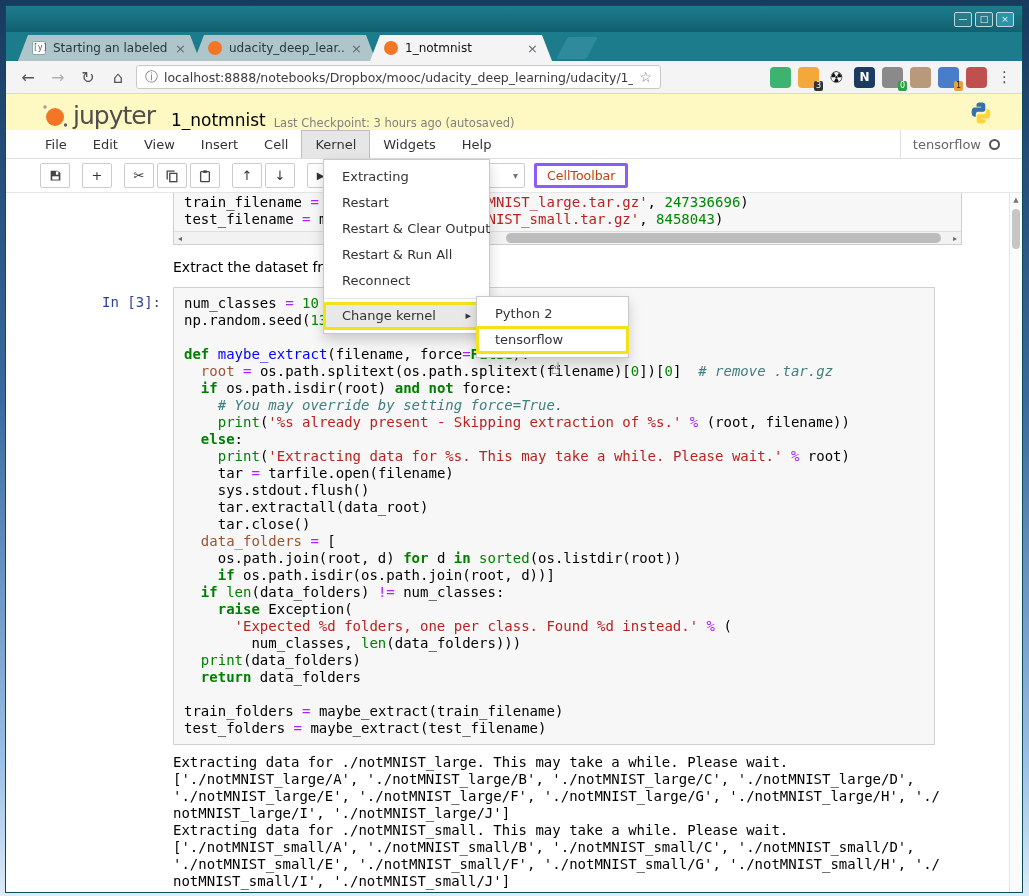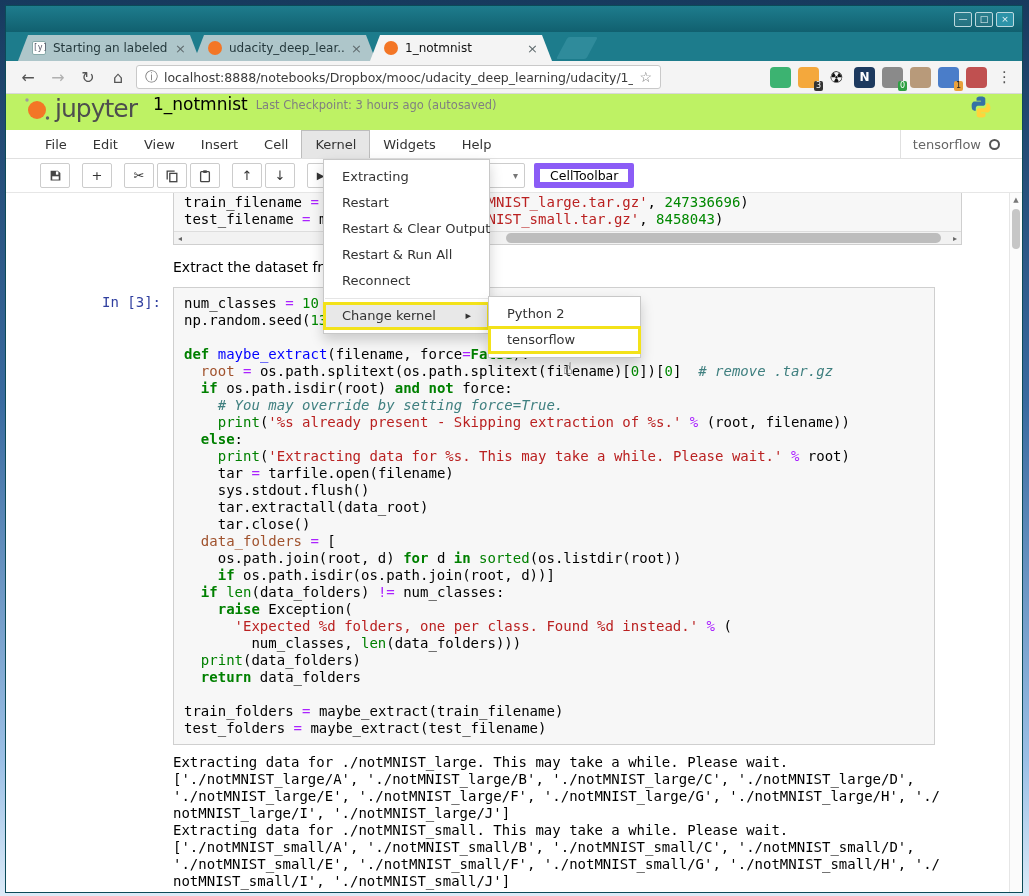--- a/index.html
+++ b/index.html
@@ -53,22 +53,22 @@
   .ext.e6{background:#b89a7a}
   .ext.e7{background:#4a7dc9}
   .ext.e8{background:#c05050}
   .badge{position:absolute;bottom:-3px;right:-4px;background:#333;color:#fff;font-size:8px;
     line-height:10px;padding:0 2px;border-radius:2px}
   .badge.g{background:#2ea043}
   .badge.y{background:#e8a13c;color:#222}
   .overflow-menu{color:#555;font-size:15px;margin-left:3px}
 
   
-  .jheader{height:36px;flex:0 0 auto;background:#bef264;display:flex;align-items:flex-start;
-    padding:0 28px 0 16px}
+  .jheader{height:36px;flex:0 0 auto;background:#fef9c3;display:flex;align-items:flex-end;
+    padding:0 28px 0 34px}
   .jlogo{display:flex;align-items:center;gap:3px}
   .logotext{font-size:25px;color:#4e4e4e;letter-spacing:-1px}
   .jtitle{font-size:17px;color:#000;margin-left:16px}
   .jcheckpoint{font-size:11.5px;color:#808080;margin-left:8px;padding-top:4px}
   .pylogo{margin-left:auto}
 
   
   .menubar{height:29px;flex:0 0 auto;background:#fff;border-bottom:1px solid #e0e0e0;
     display:flex;align-items:stretch;padding-left:26px;font-size:13px;color:#333}
   .menu-item{padding:0 13px;display:flex;align-items:center}
@@ -81,22 +81,22 @@
   .jtoolbar{height:34px;flex:0 0 auto;background:#fff;display:flex;align-items:center;
     padding-left:34px;gap:3px;border-bottom:1px solid #e6e6e6}
   .tbtn{width:30px;height:25px;border:1px solid #ccc;border-radius:2px;background:#fff;
     display:flex;align-items:center;justify-content:center;font-size:13px;color:#333;flex:0 0 auto}
   .tbtn .small{font-size:10px}
   .tgap{width:6px;flex:0 0 auto}
   .runbar{display:inline-block;width:2px;height:10px;background:#333;margin-left:1px}
   .sel{width:74px;height:25px;border:1px solid #ccc;border-radius:2px;background:#fff;
     margin-left:78px;display:flex;align-items:center;justify-content:flex-end;
     padding:0 6px;color:#777;font-size:10px;flex:0 0 auto}
-  .celltoolbar-btn{height:25px;border:6px solid #8b5cf6;border-radius:2px;background:#fff;
-    padding:0 10px;font-size:12.5px;color:#000000;display:flex;align-items:center;margin-left:6px;flex:0 0 auto}
+  .celltoolbar-btn{height:25px;border:3px solid #8b5cf6;border-radius:2px;background:#fff;
+    padding:0 10px;font-size:12.5px;color:#c2410c;display:flex;align-items:center;margin-left:6px;flex:0 0 auto}
 
   
   .site{flex:1;position:relative;background:#fff;overflow:hidden;padding-right:13px}
   .partial-cell{margin:-2px 47px 0 167px;border:1px solid #cfcfcf;border-top:none;background:#f7f7f7}
   .code,.codebox{font-family:"DejaVu Sans Mono",monospace;font-size:14px;line-height:17px;white-space:pre}
   .partial-cell .code{padding:3px 10px}
   .hscroll{height:13px;border-top:1px solid #ddd;background:#f2f2f2;display:flex;align-items:center}
   .hscroll .arr{width:12px;text-align:center;font-size:8px;color:#666}
   .hscroll .track{flex:1;height:100%;position:relative}
   .hscroll .thumb{position:absolute;left:42%;right:1%;top:1px;bottom:1px;background:#bdbdbd;border-radius:5px}
@@ -122,21 +122,21 @@
   .tk-s{color:#ba2121}
   .tk-n{color:#080}
   .tk-o{color:#aa22ff}
   .tk-c{color:#408080;font-style:italic}
   .tk-v{color:#a0522d}
 
   
   .dropdown{position:absolute;background:#fff;border:1px solid #c8c8c8;
     box-shadow:0 6px 12px rgba(0,0,0,.18);padding:4px 0;z-index:60;font-size:13px;color:#333}
   #kernel-menu{left:317px;top:153px;width:167px}
-  #kernel-submenu{left:482px;top:290px;width:153px}
+  #kernel-submenu{left:470px;top:290px;width:153px}
   .mi{padding:4px 18px;line-height:18px;white-space:nowrap}
   .mi .caret{float:right;color:#333;font-size:11px;margin-left:8px}
   .divider{height:1px;background:#e5e5e5;margin:4px 1px}
   .mi.hl{background:#e8e8e8;outline:3px solid #f3e219;outline-offset:-2px}
   .mi.hl2{outline:3px solid #f3e219;outline-offset:-2px}
   .cursor{position:absolute;left:74px;top:62px;font-size:16px;color:#111;
     text-shadow:0 0 2px #fff,0 0 1px #fff;z-index:70}
 </style>
 </head>
 <body>

